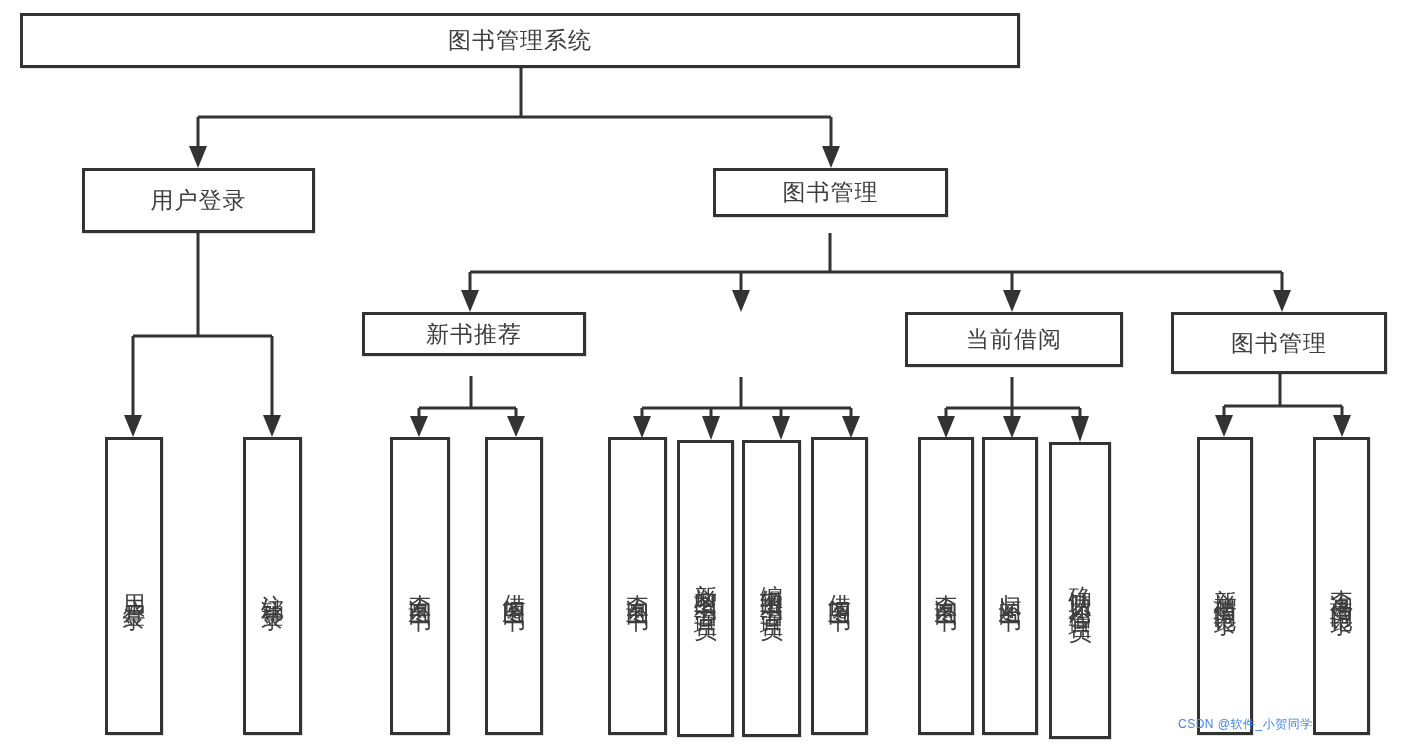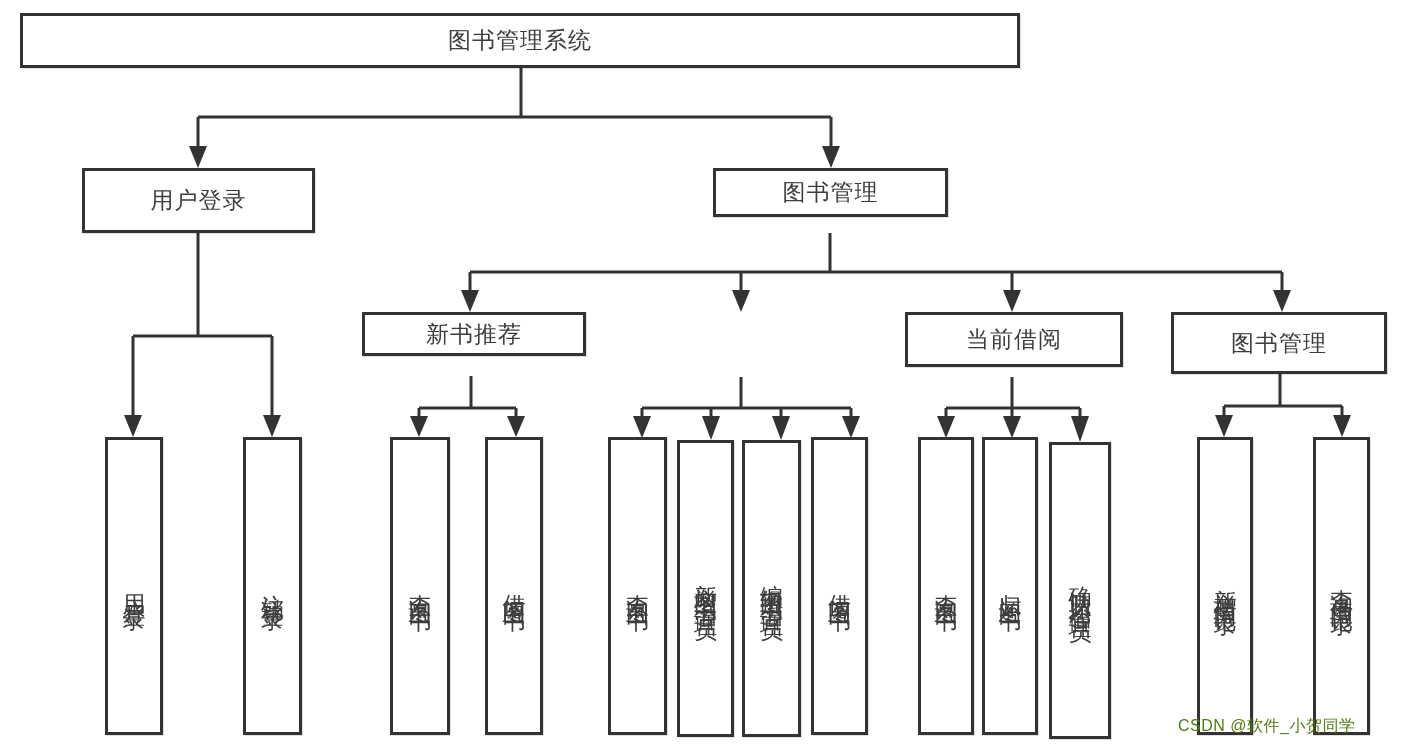--- a/index.html
+++ b/index.html
@@ -30,23 +30,23 @@
   .node.v{
     writing-mode:vertical-rl;
     letter-spacing:5px;
     line-height:1;
     text-align:center;
   }
   .watermark{
     position:absolute;
     left:1178px;top:716px;
     width:227px;
-    font-size:16px;
+    font-size:12px;
     letter-spacing:0.5px;
-    color:#4d7c0f;
+    color:#3b82f6;
     white-space:nowrap;
     z-index:5;
   }
 </style>
 </head>
 <body>
 
 <div class="canvas">
 
   <svg class="connectors" viewBox="0 0 1405 747">

